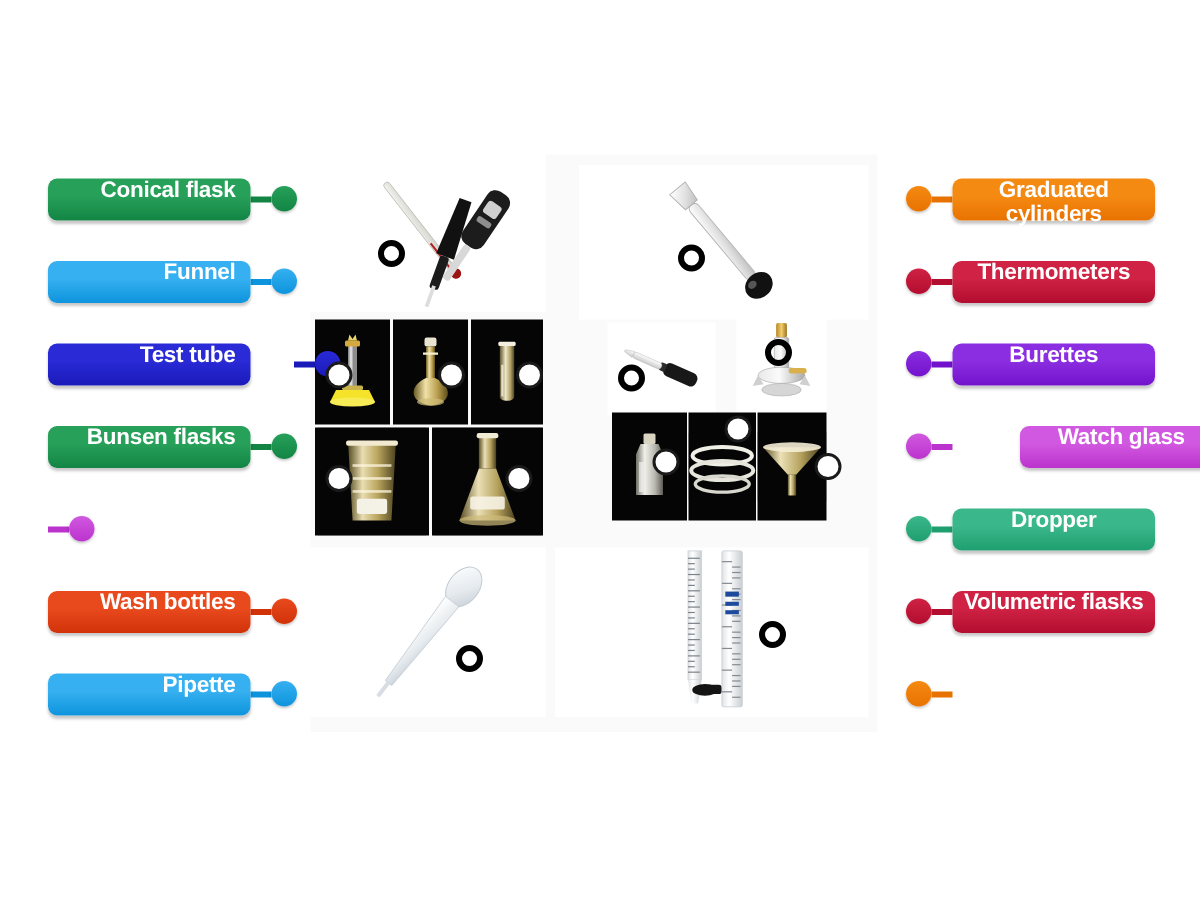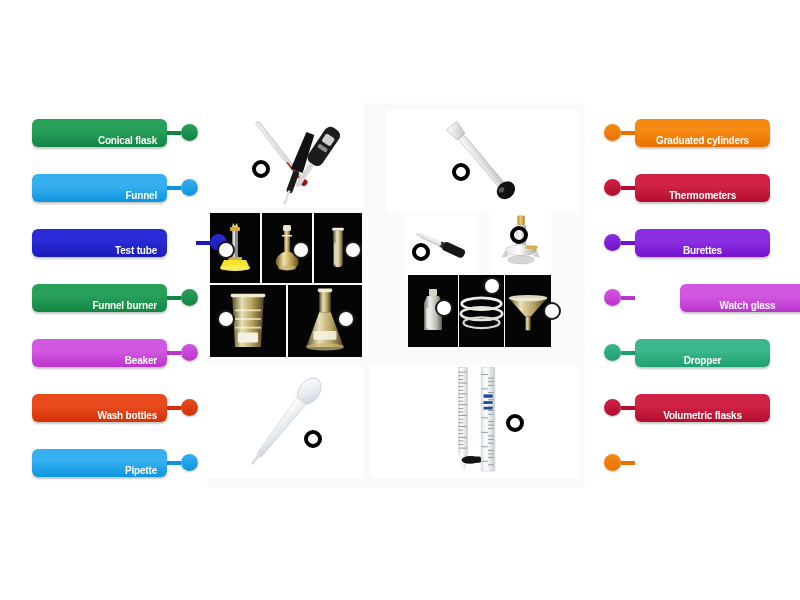--- a/index.html
+++ b/index.html
@@ -40,25 +40,25 @@
   }
   .chip-row.left{left:32px;}
   .chip-row.right{left:604px;}
 
   .chip{
     height:28px;
     width:135px;
     border-radius:6px;
     box-sizing:border-box;
     display:flex;
-    align-items:flex-end;
+    align-items:flex-start;
     justify-content:flex-end;
     padding:0 10px;
     color:#ffffff;
-    font-size:10px;
+    font-size:15px;
     font-weight:bold;
     line-height:1.08;
     text-align:right;
     letter-spacing:-0.2px;
     box-shadow:0 2px 2px rgba(0,0,0,0.22);
     position:relative;
   }
   .chip-row.right .chip{
     justify-content:center;
     text-align:center;
@@ -412,31 +412,28 @@
       <div class="chip" style="background: linear-gradient(rgb(42, 42, 214) 0%, rgb(42, 42, 214) 42%, rgb(26, 26, 186) 100%);">
         <span class="chip-text">Test tube</span>
       </div>
       <div class="connector">
         <div class="stem" style="background: rgb(26, 26, 186);"></div>
         <div class="knob" style="background: linear-gradient(rgb(42, 42, 214), rgb(26, 26, 186));"></div>
       </div>
     </div>
     <div class="chip-row left" style="top: 275px;">
       <div class="chip" style="background: linear-gradient(rgb(39, 160, 90) 0%, rgb(39, 160, 90) 42%, rgb(18, 133, 68) 100%);">
-        <span class="chip-text">Funnel burner</span>
+        <span class="chip-text">Bunsen flasks</span>
       </div>
       <div class="connector">
         <div class="stem" style="background: rgb(18, 133, 68);"></div>
         <div class="knob" style="background: linear-gradient(rgb(39, 160, 90), rgb(18, 133, 68));"></div>
       </div>
     </div>
     <div class="chip-row left" style="top: 330px;">
-      <div class="chip" style="background: linear-gradient(rgb(209, 88, 224) 0%, rgb(209, 88, 224) 42%, rgb(187, 51, 205) 100%);">
-        <span class="chip-text">Beaker</span>
-      </div>
       <div class="connector">
         <div class="stem" style="background: rgb(187, 51, 205);"></div>
         <div class="knob" style="background: linear-gradient(rgb(209, 88, 224), rgb(187, 51, 205));"></div>
       </div>
     </div>
     <div class="chip-row left" style="top: 385px;">
       <div class="chip" style="background: linear-gradient(rgb(232, 73, 29) 0%, rgb(232, 73, 29) 42%, rgb(210, 50, 8) 100%); padding-left: 24px;">
         <span class="chip-text">Wash bottles</span>
       </div>
       <div class="connector">

